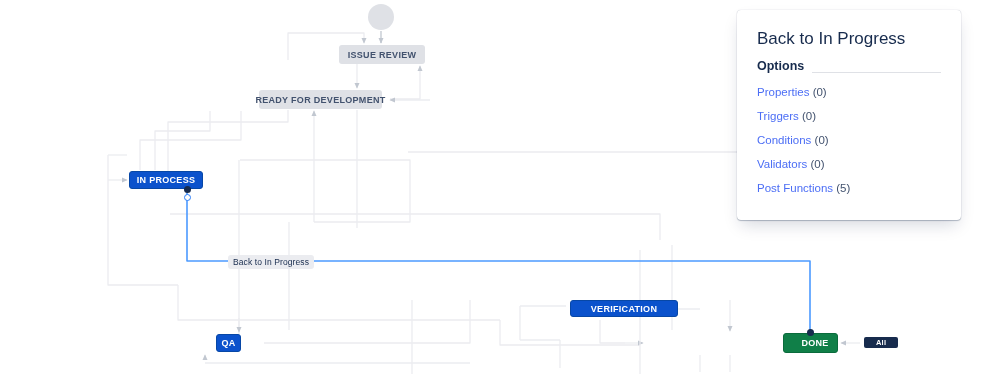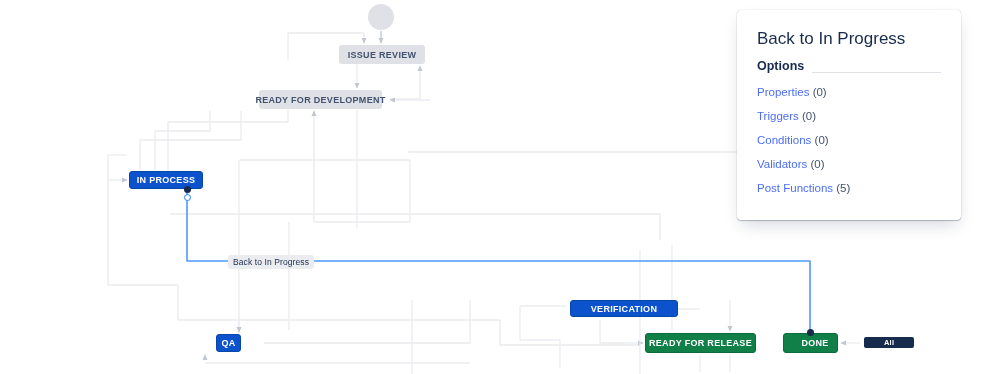--- a/index.html
+++ b/index.html
@@ -97,21 +97,21 @@
     z-index: 7;
   }
 
   
   #all-badge {
     position: absolute;
     background: #172b4d;
     color: #ffffff;
     font-size: 7.5px;
     font-weight: bold;
-    padding: 1px 20px;
+    padding: 1px 12px;
     border-radius: 2px;
     z-index: 6;
     letter-spacing: 0.2px;
   }
 
   
   #details-panel {
     position: absolute;
     left: 737px; top: 10px;
     width: 224px;
@@ -288,23 +288,20 @@
   </div>
 
   <div class="node blue" style="left:216px; top:334px; width:25px; height:18px;">
     <span>QA</span>
   </div>
 
   <div class="node blue" style="left:570px; top:300px; width:108px; height:17px;">
     <span>VERIFICATION</span>
   </div>
 
-  <div class="node green" style="left:645px; top:333px; width:111px; height:20px;">
-    <span>READY FOR RELEASE</span>
-  </div>
 
   <div class="node green" style="left:783px; top:333px; width:55px; height:20px;padding-left:9px;">
     <span>DONE</span>
   </div>
 
   <div class="transition-label" style="left:228px; top:255px;">Back to In Progress</div>
 
   <div class="endpoint-dot" style="left:184px; top:186px;"></div>
   <div class="endpoint-ring" style="left:184px; top:194px;"></div>
   <div class="endpoint-dot" style="left:807px; top:329px;"></div>

